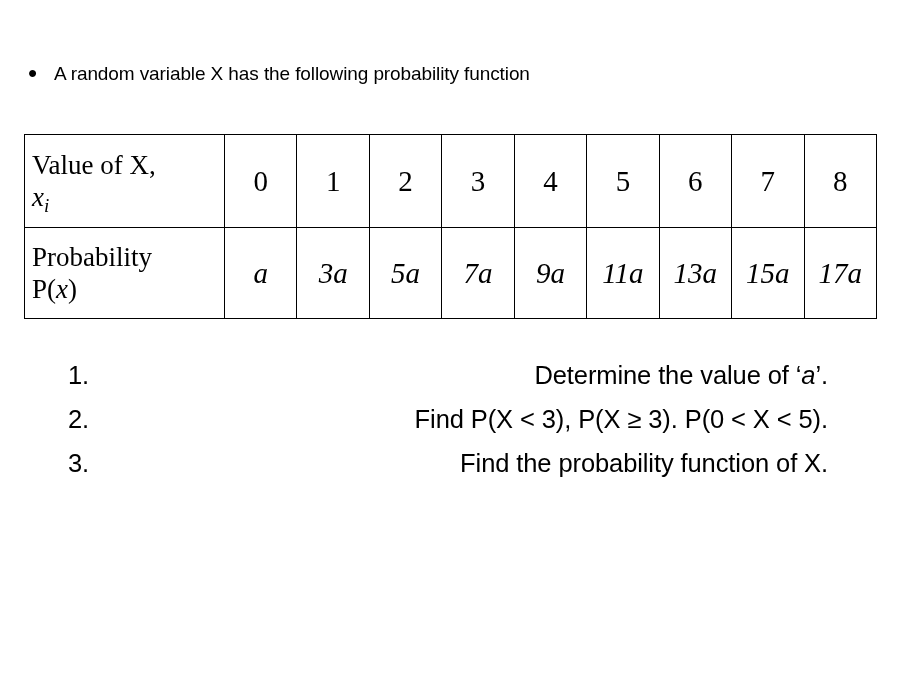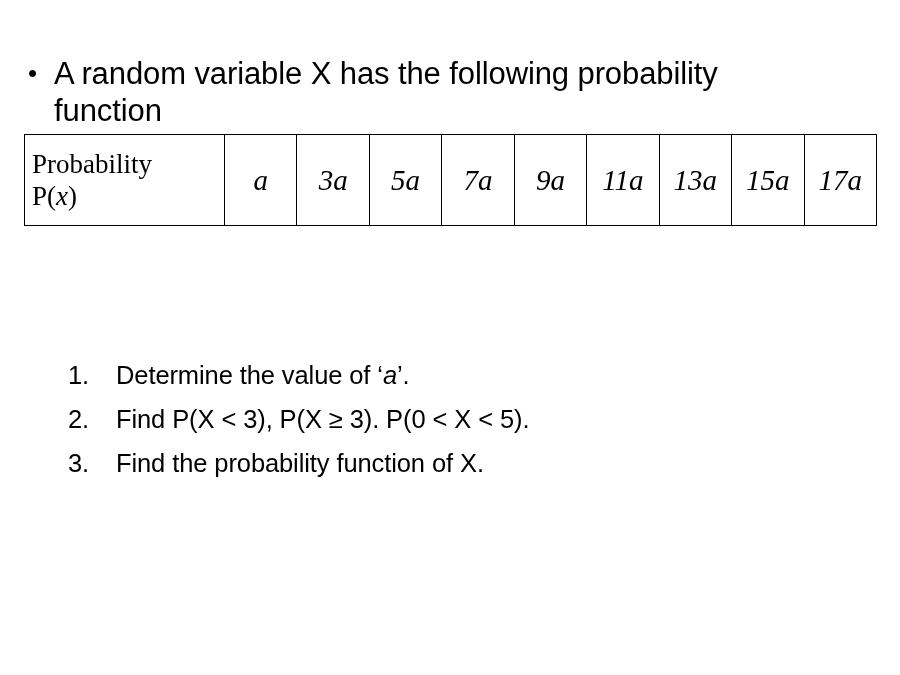--- a/index.html
+++ b/index.html
@@ -36,21 +36,21 @@
   .bullet-mark {
     width: 32px;
     flex: 0 0 32px;
     font-size: 26px;
     line-height: 36px;
     text-align: left;
     padding-left: 6px;
     box-sizing: border-box;
   }
   .bullet-text {
-    font-size: 31px;
+    font-size: 19px;
     line-height: 37px;
     letter-spacing: -0.1px;
     max-width: 718px;
   }
 
   
   .prob-table {
     position: absolute;
     left: 24px;
     top: 134px;
@@ -107,35 +107,51 @@
     font-size: 25.5px;
     line-height: 44px;
     letter-spacing: -0.1px;
   }
   .qnum {
     flex: 0 0 48px;
     width: 48px;
   }
   .qtext {
     flex: 1 1 auto;
+    text-align: right;
   }
   .qtext .ital { font-style: italic; }
 </style>
 </head>
 <body>
 
 <div class="slide">
 
   <div class="bullet-block">
     <span class="bullet-mark">•</span>
     <span class="bullet-text">A random variable X has the following probability function</span>
   </div>
 
   <table class="prob-table">
     <tbody>
+      <tr class="row-head">
+        <td class="label-cell">
+          <span class="lbl-line1">Value of X,</span>
+          <span class="lbl-line2"><span class="ital">x</span><span class="sub">i</span></span>
+        </td>
+        <td class="value-cell">0</td>
+        <td class="value-cell">1</td>
+        <td class="value-cell">2</td>
+        <td class="value-cell">3</td>
+        <td class="value-cell">4</td>
+        <td class="value-cell">5</td>
+        <td class="value-cell">6</td>
+        <td class="value-cell">7</td>
+        <td class="value-cell">8</td>
+      </tr>
       <tr class="row-prob">
         <td class="label-cell">
           <span class="lbl-line1">Probability</span>
           <span class="lbl-line2"><span>P(</span><span class="ital">x</span><span>)</span></span>
         </td>
         <td class="prob-cell ital">a</td>
         <td class="prob-cell">3a</td>
         <td class="prob-cell">5a</td>
         <td class="prob-cell">7a</td>
         <td class="prob-cell">9a</td>

